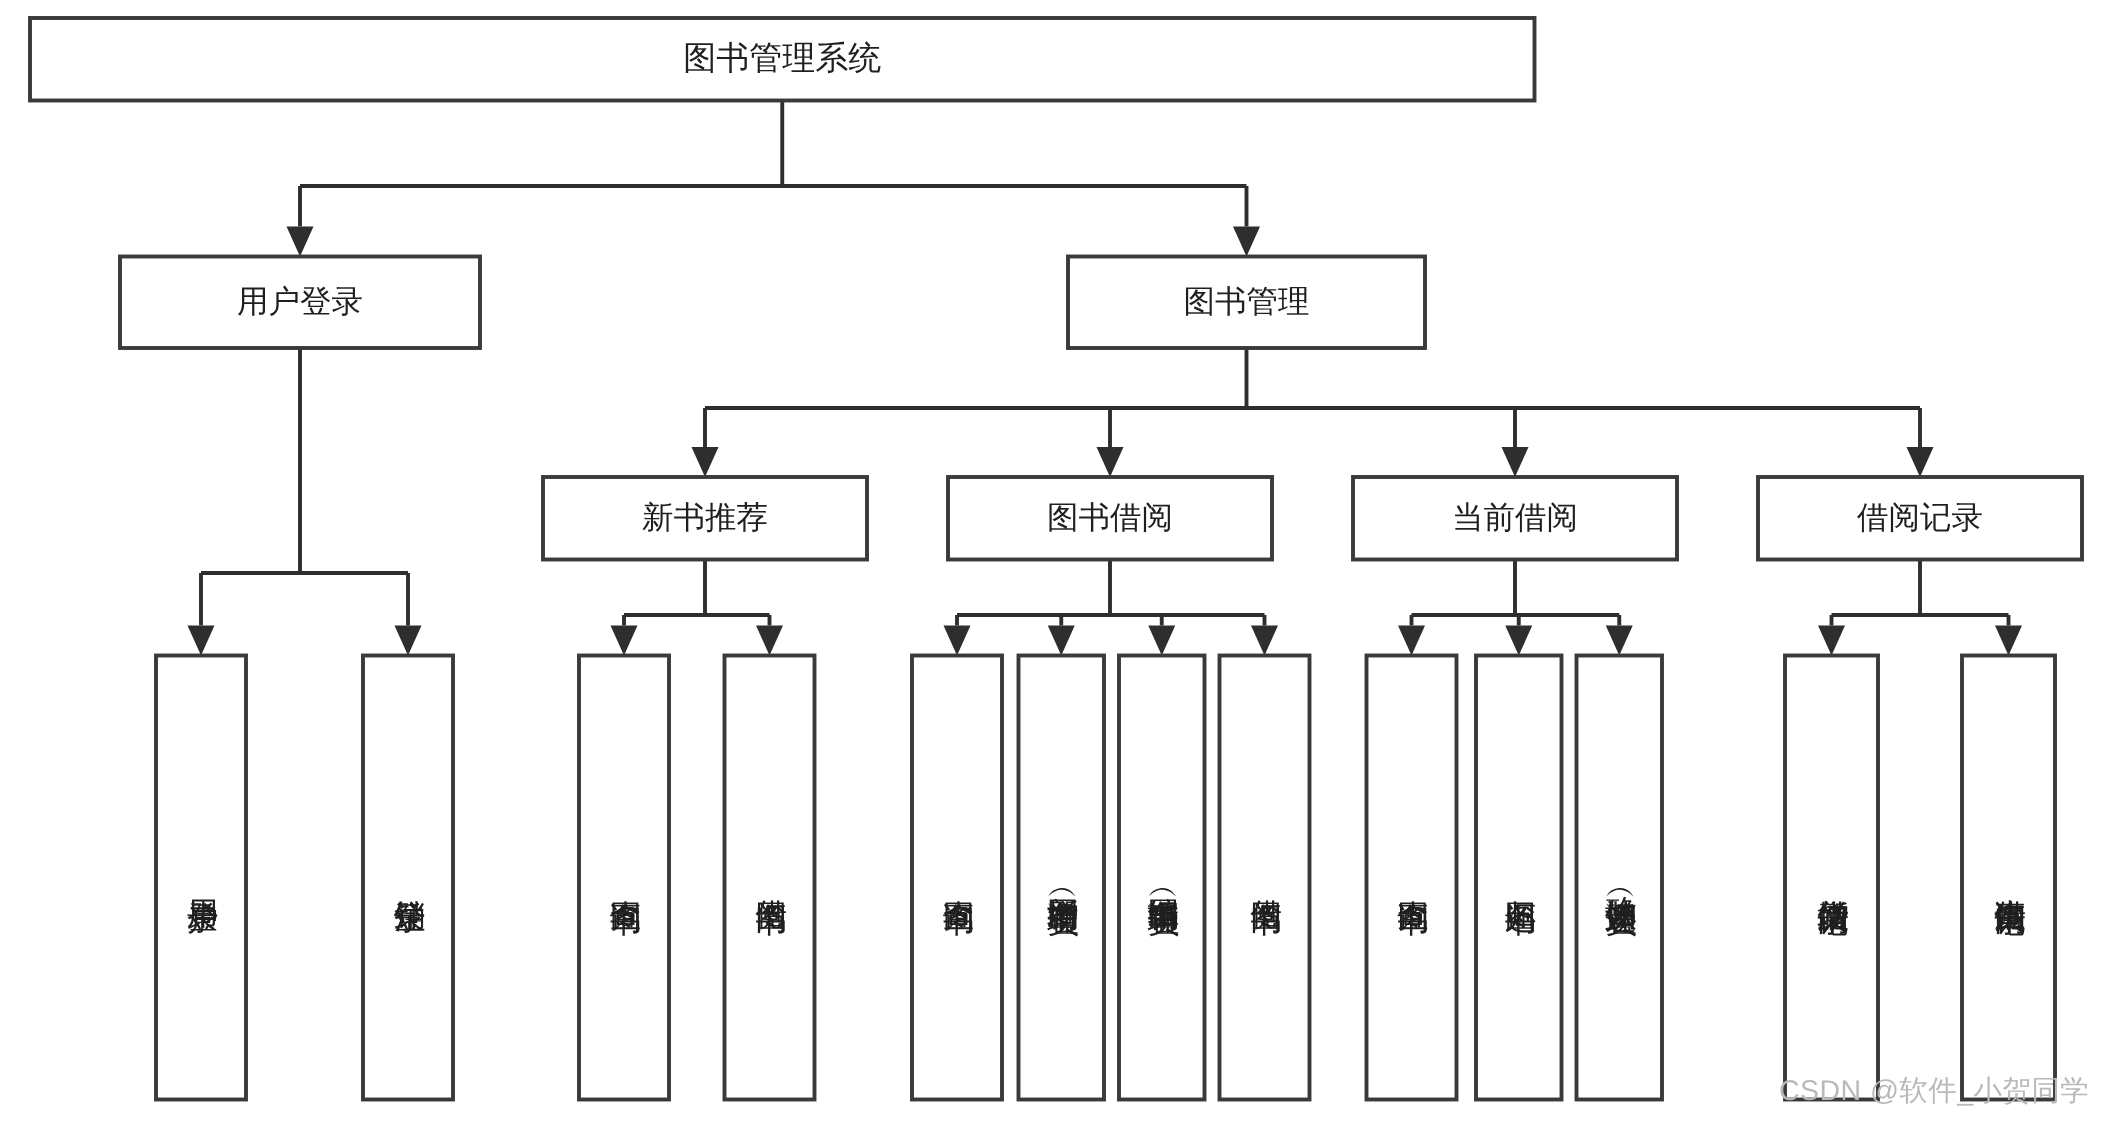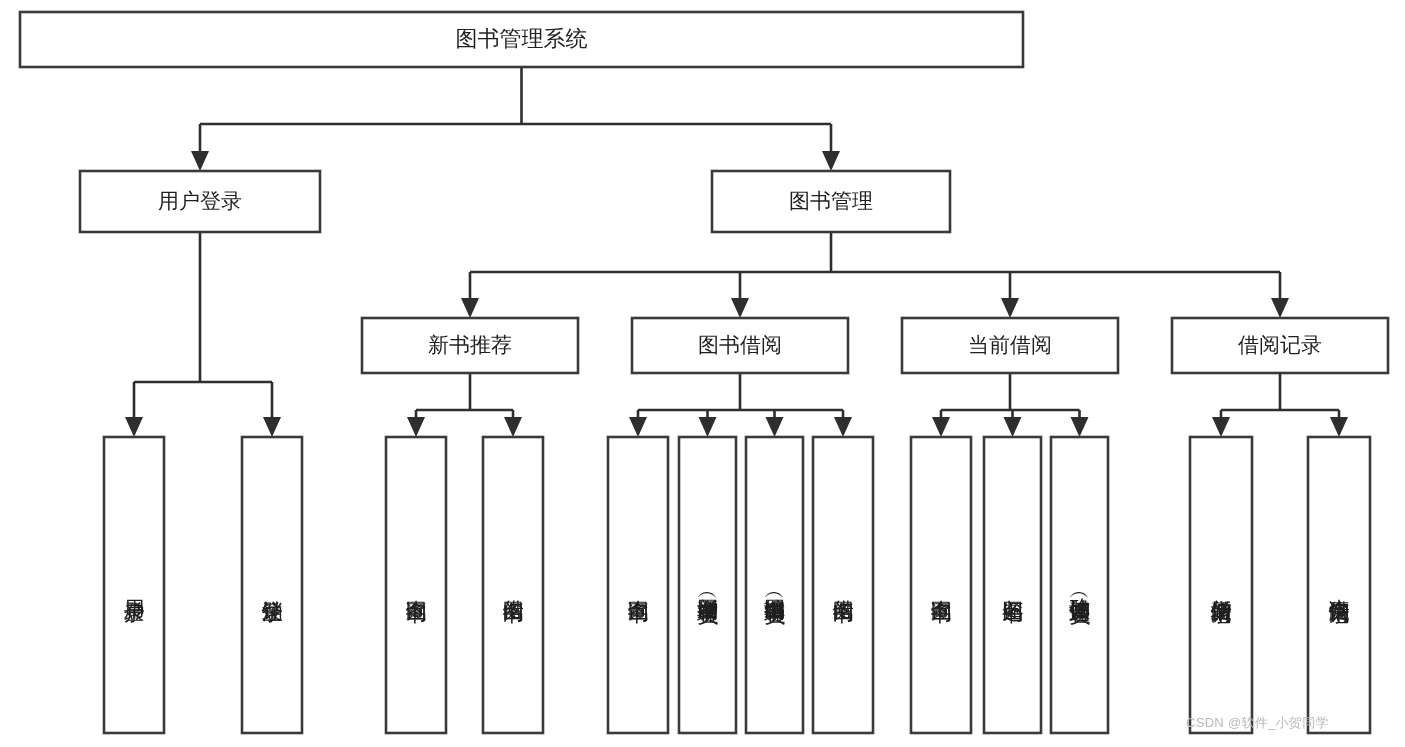--- a/index.html
+++ b/index.html
@@ -67,21 +67,21 @@
     justify-content: center;
     white-space: nowrap;
     letter-spacing: 1px;
     pointer-events: none;
   }
   .watermark {
     position: absolute;
     left: 1186px;
     top: 714px;
     font-family: "Liberation Sans", "DejaVu Sans", sans-serif;
-    font-size: 13px;
+    font-size: 19px;
     color: #b9b9b9;
     white-space: nowrap;
     letter-spacing: 0.3px;
   }
 </style>
 </head>
 <body>
 
 <div id="diagram-root">
 

